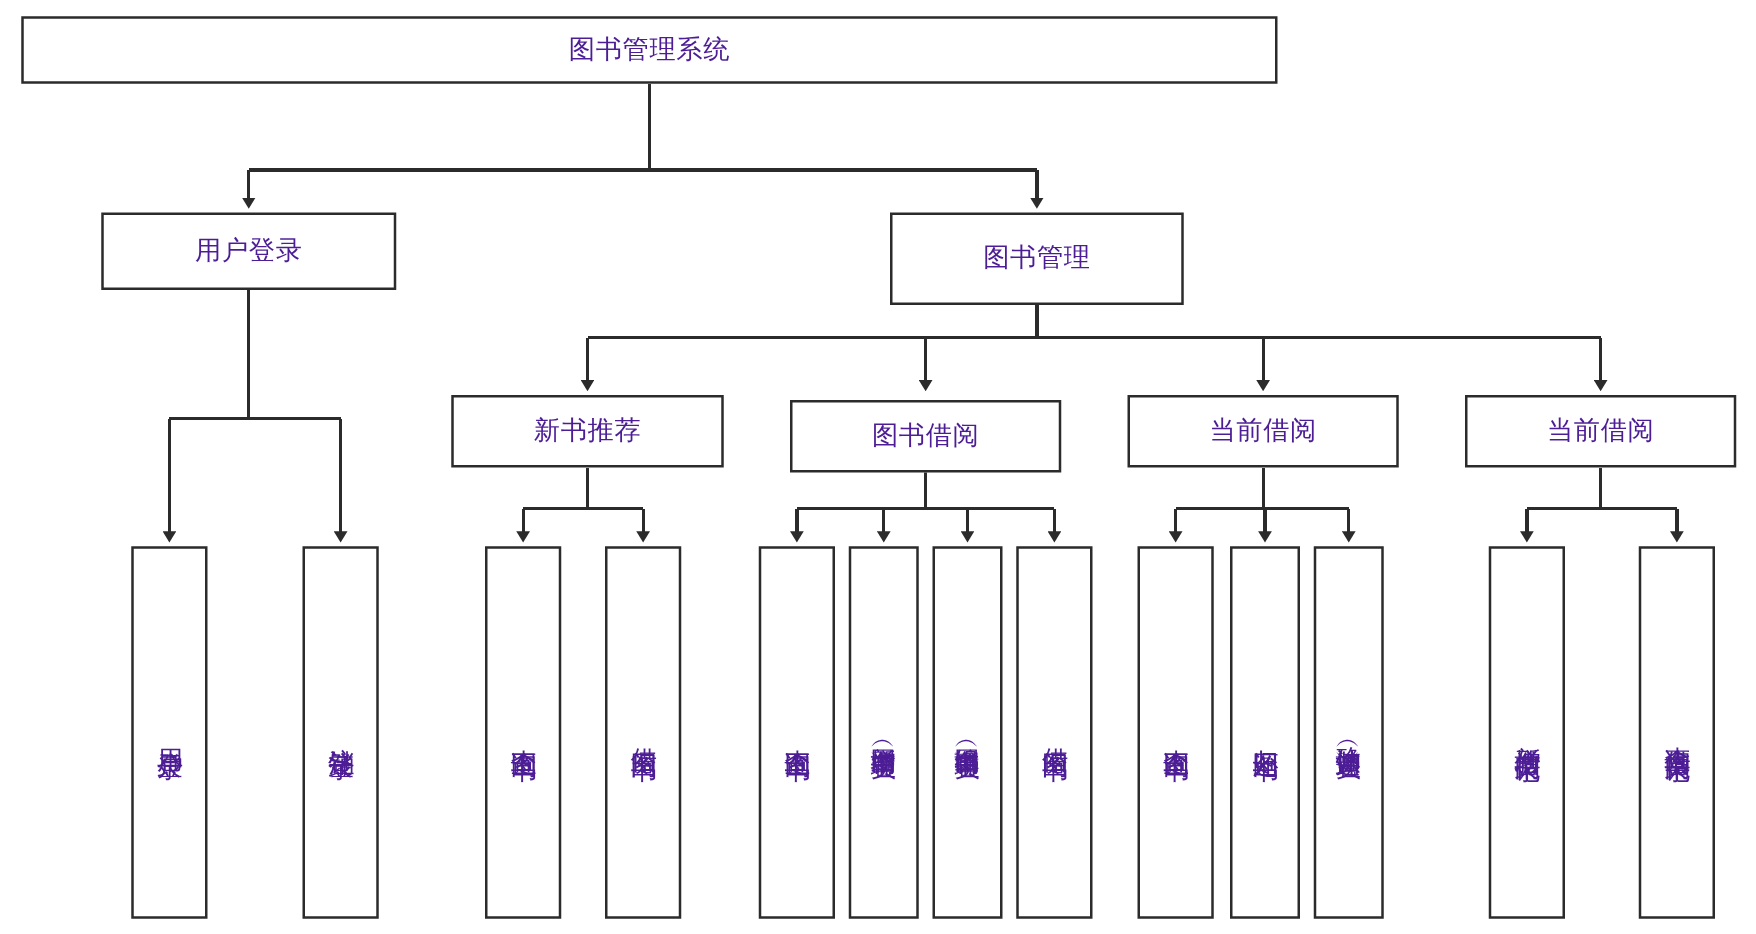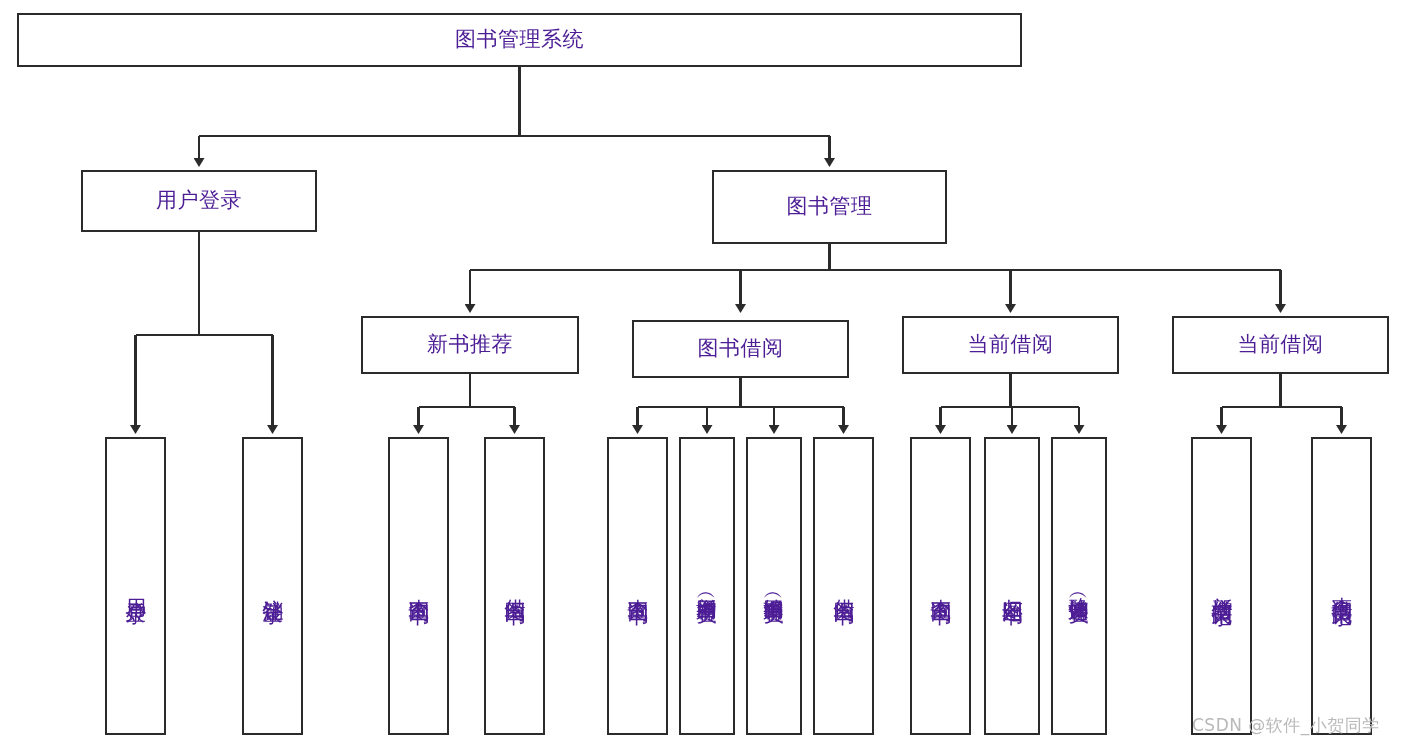--- a/index.html
+++ b/index.html
@@ -173,14 +173,13 @@
       <div class="node v tall" style="left: 1051px; top: 437px; width: 56px; height: 298px;">
         <span class="lbl">确认归还（管理员）</span>
       </div>
       <div class="node v" style="left: 1191px; top: 437px; width: 61px; height: 298px;">
         <span class="lbl">新增借阅记录</span>
       </div>
       <div class="node v" style="left: 1311px; top: 437px; width: 61px; height: 298px;">
         <span class="lbl">查询借阅记录</span>
       </div>
     </div>
-  <div class="watermark" style="left: 1192px; top: 714px; color: rgb(185, 185, 185);">CSDN @软件_小贺同学</div>
 </div>
 
 </body></html>

